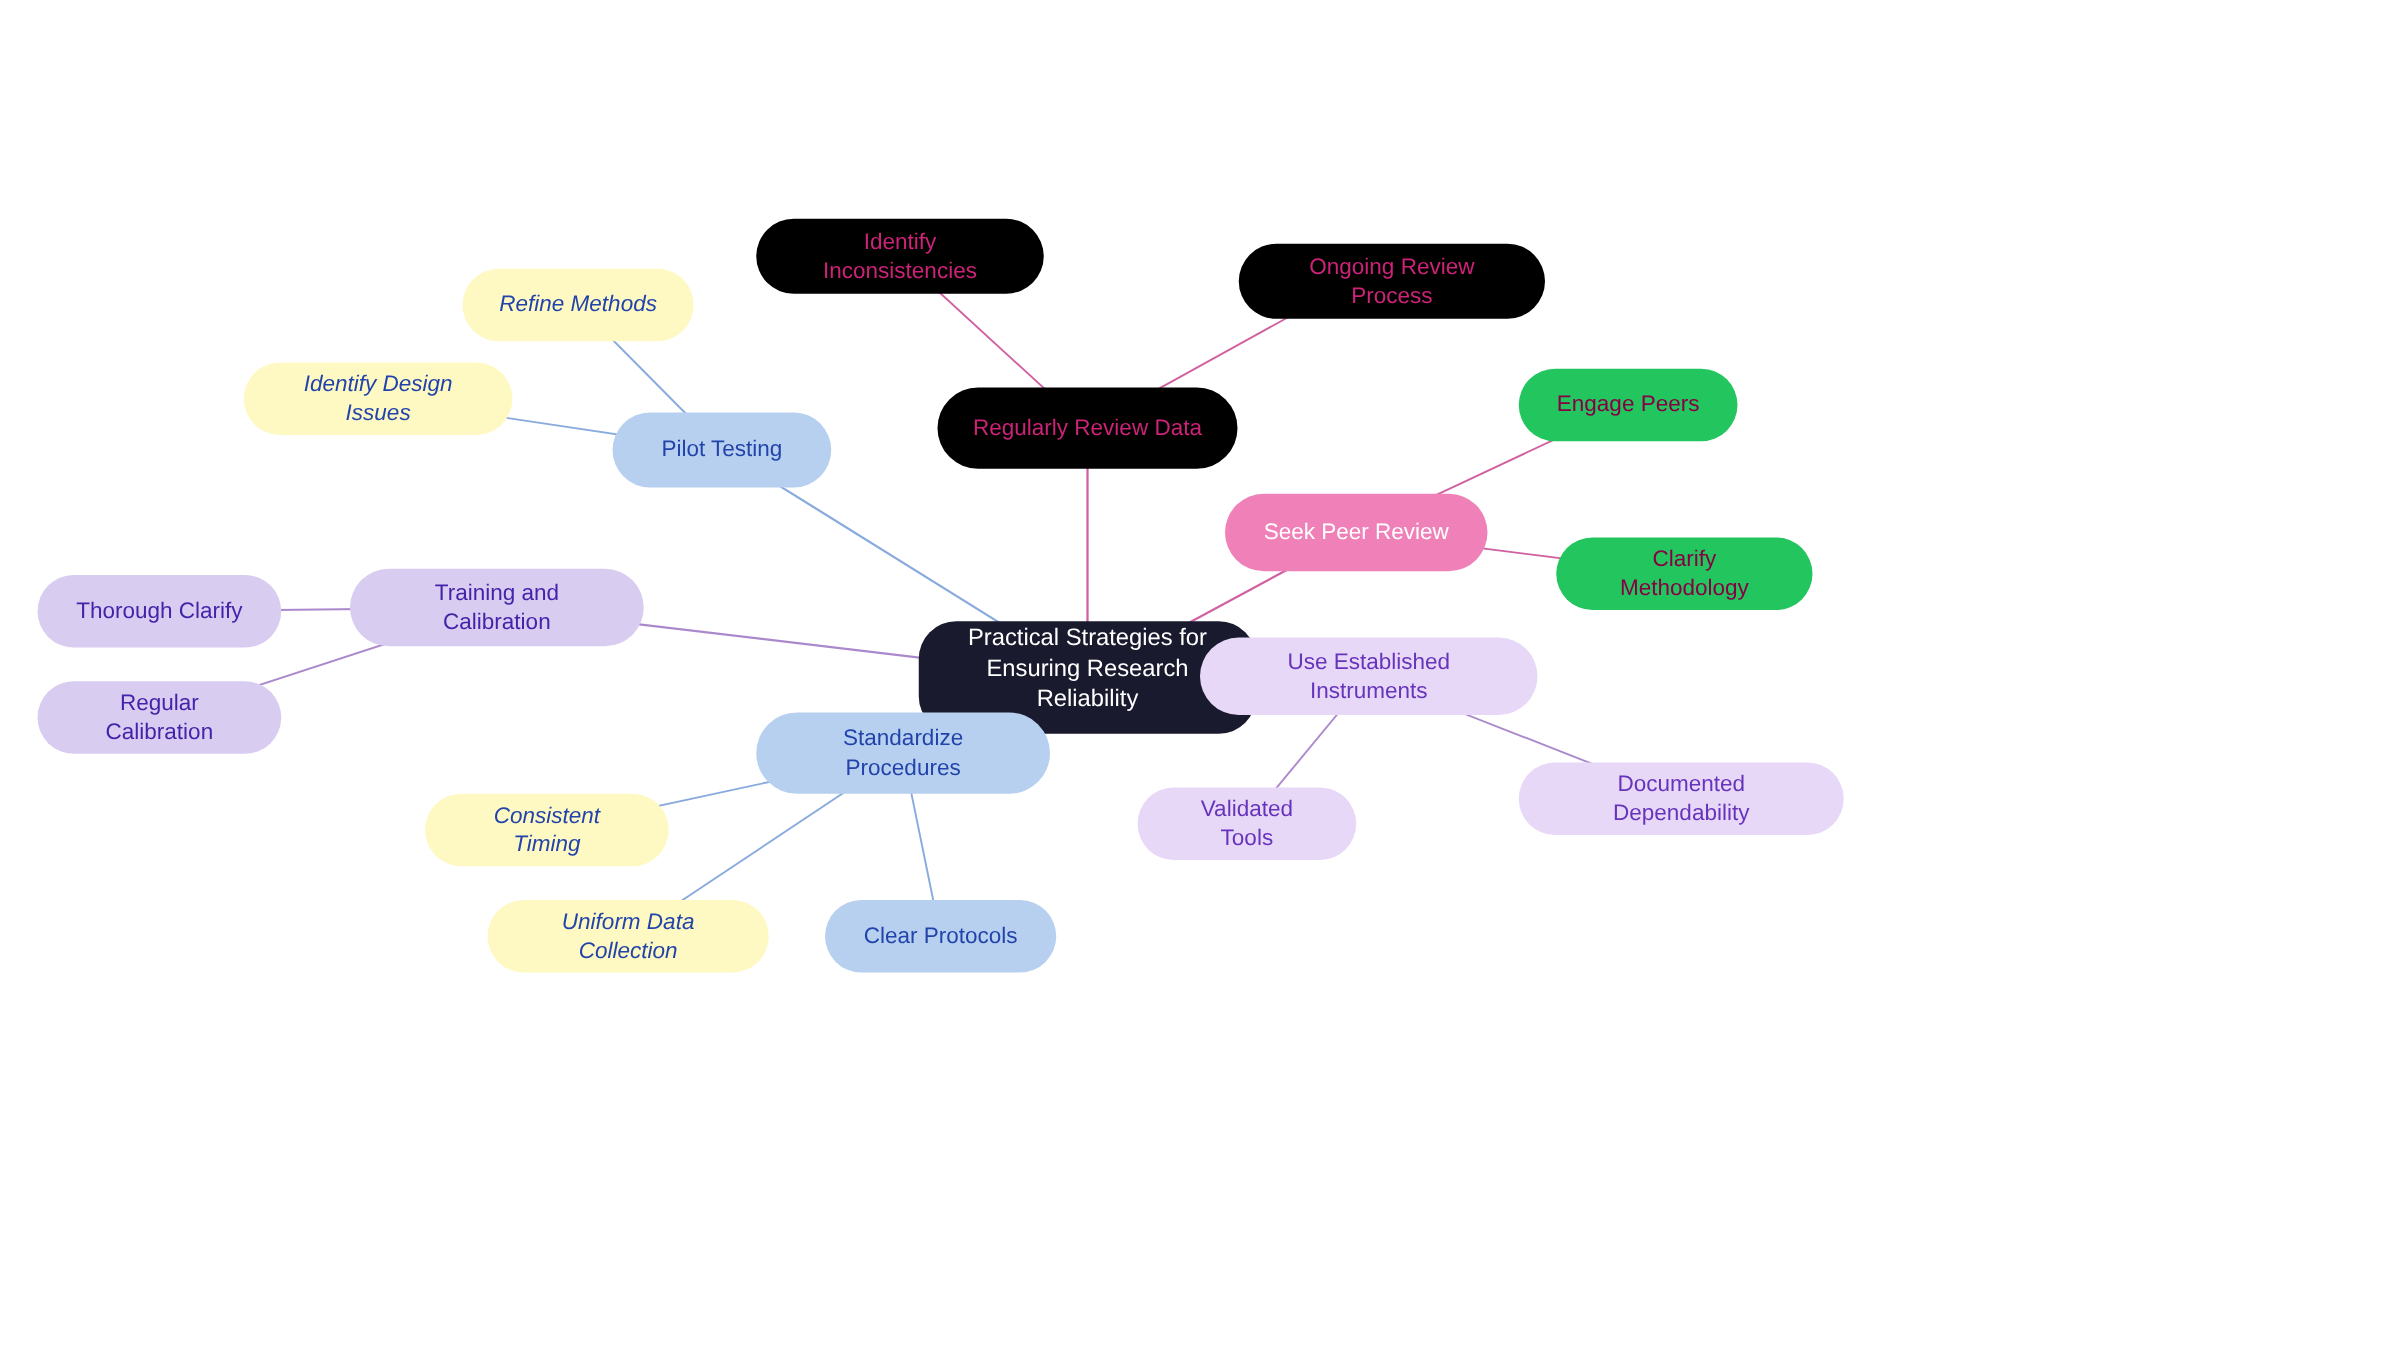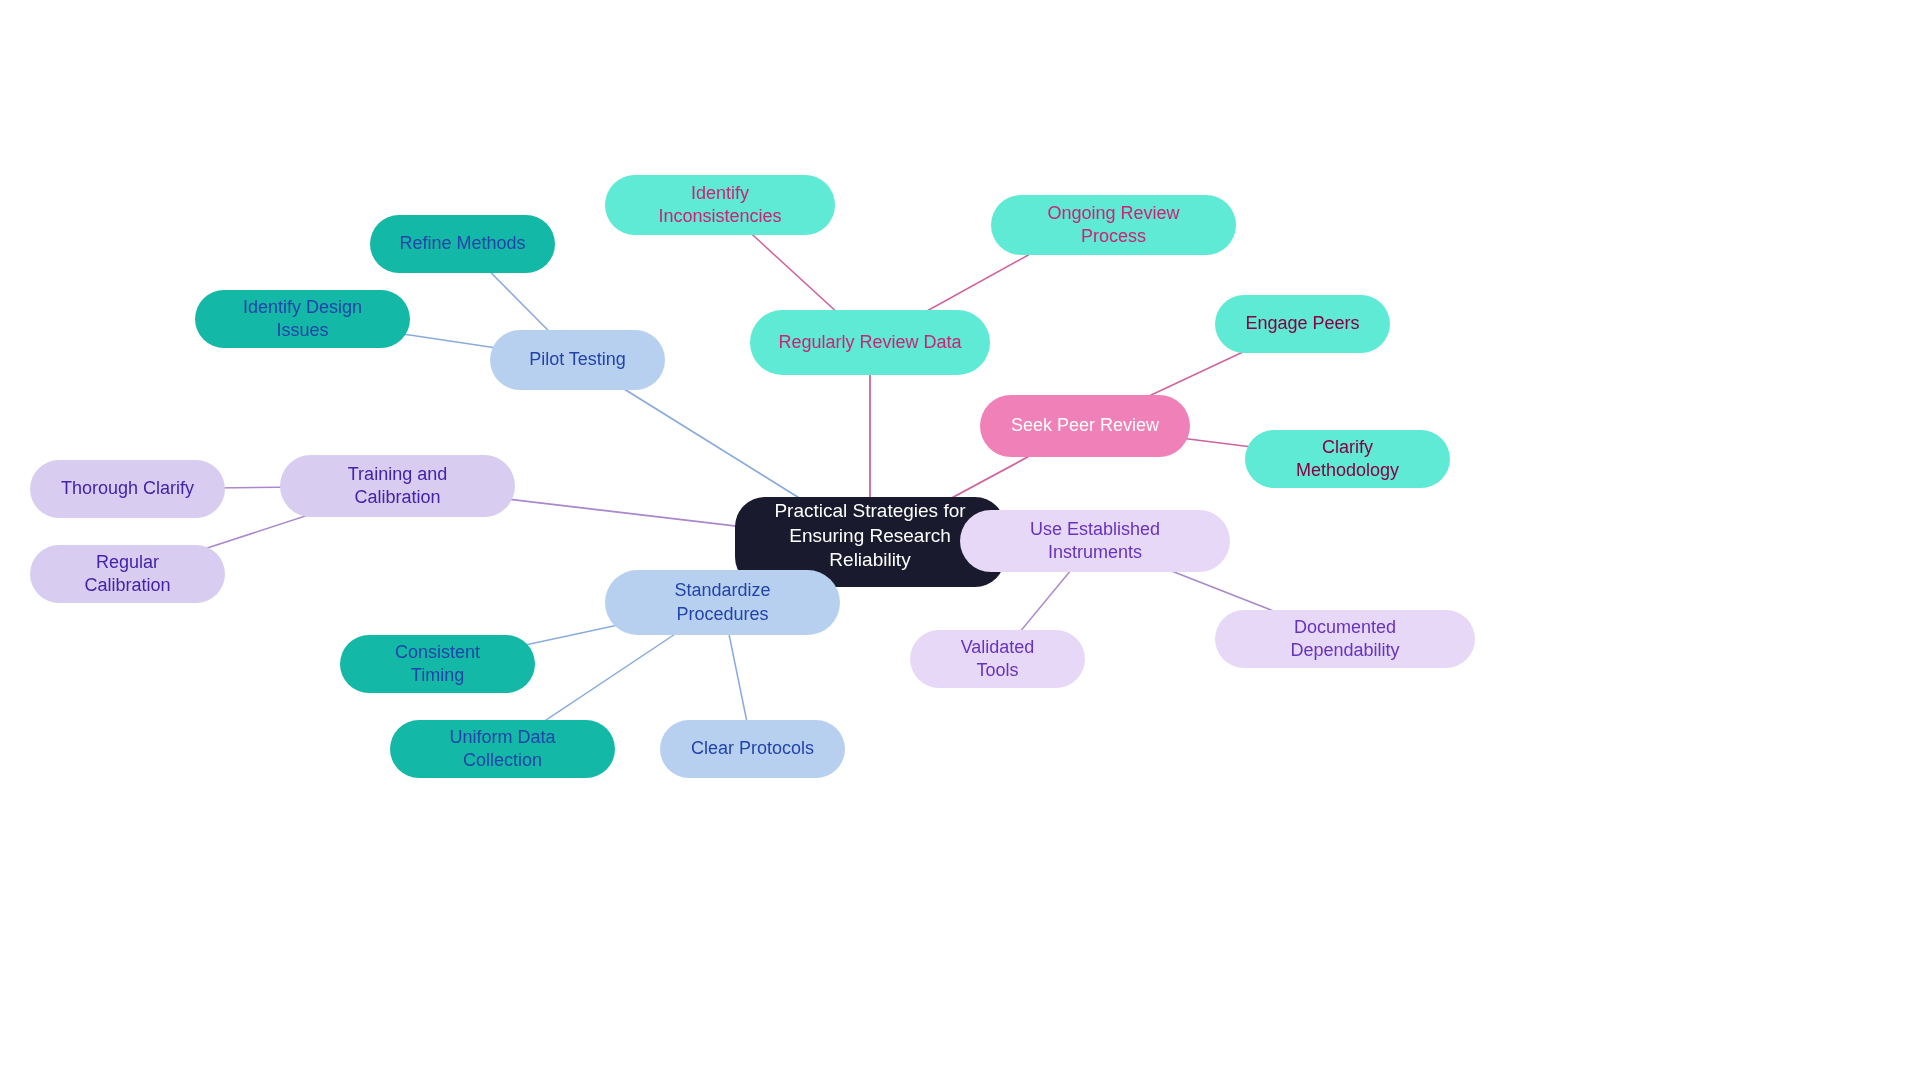--- a/index.html
+++ b/index.html
@@ -31,42 +31,43 @@
     }
     .node-center {
       background: #1a1a2e;
       color: #ffffff;
       font-size: 19px;
       border-radius: 30px;
       width: 270px;
       height: 90px;
     }
     .node-blue {
-      background: #14b8a6;
+      background: #fef9c3;
       color: #2244aa;
       border: none;
+      font-style: italic;
     }
     .node-blue-dark {
       background: #b8d0f0;
       color: #2244aa;
     }
     .node-purple {
       background: #d8ccf0;
       color: #4422aa;
     }
     .node-pink-light {
-      background: #5eead4;
+      background: #000000;
       color: #cc2277;
     }
     .node-pink {
       background: #f080b8;
       color: #fff;
     }
     .node-pink-medium {
-      background: #5eead4;
+      background: #22c55e;
       color: #880044;
     }
     .node-lavender {
       background: #e8d8f8;
       color: #6633bb;
     }
   </style>
 </head>
 <body>
 

